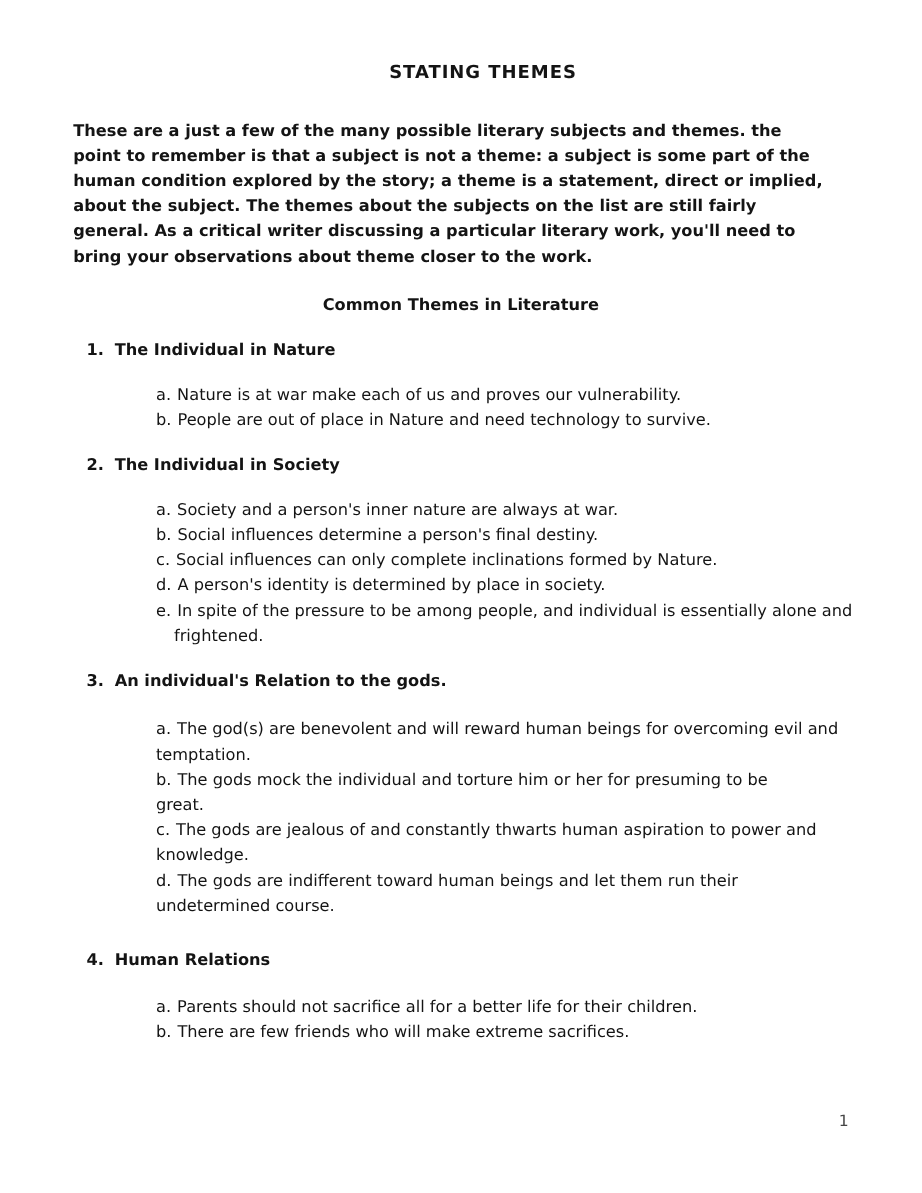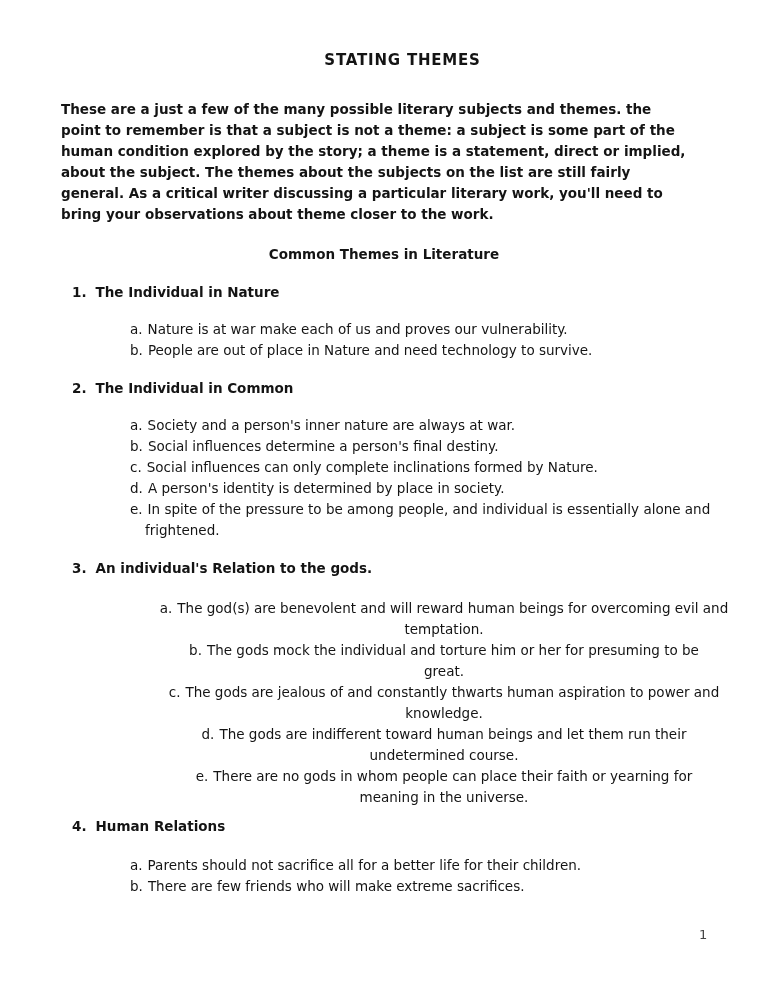--- a/index.html
+++ b/index.html
@@ -44,22 +44,22 @@
   }
   .sec-heading .num { margin-right: 9px; }
   .items {
     margin: 16px 10px 0 130px;
     font-size: 13.5px;
     line-height: 21px;
   }
   .item .letter { margin-right: 5px; }
   .item .text { white-space: pre-line; }
   .item.hang { padding-left: 15px; text-indent: -15px; }
-  section:nth-of-type(3) .items { margin-top: 19px; text-align: center; }
-  section:nth-of-type(4) .sec-heading { margin-top: 8px; }
+  section:nth-of-type(3) .items { margin-top: 19px; }
+  section:nth-of-type(4) .sec-heading { margin-top: 24px; }
   section:nth-of-type(4) .items { margin-top: 18px; }
   .page-number {
     position: absolute;
     left: 699px;
     top: 924px;
     font-size: 13px;
     line-height: 21px;
     color: #454545;
   }
 </style>
@@ -81,21 +81,21 @@
 
   <section>
     <div class="sec-heading"><span class="num">1.</span><span>The Individual in Nature</span></div>
     <div class="items">
       <div class="item"><span class="letter">a.</span><span class="text">Nature is at war make each of us and proves our vulnerability.</span></div>
       <div class="item"><span class="letter">b.</span><span class="text">People are out of place in Nature and need technology to survive.</span></div>
     </div>
   </section>
 
   <section>
-    <div class="sec-heading"><span class="num">2.</span><span>The Individual in Common</span></div>
+    <div class="sec-heading"><span class="num">2.</span><span>The Individual in Society</span></div>
     <div class="items">
       <div class="item"><span class="letter">a.</span><span class="text">Society and a person's inner nature are always at war.</span></div>
       <div class="item"><span class="letter">b.</span><span class="text">Social influences determine a person's final destiny.</span></div>
       <div class="item"><span class="letter">c.</span><span class="text">Social influences can only complete inclinations formed by Nature.</span></div>
       <div class="item"><span class="letter">d.</span><span class="text">A person's identity is determined by place in society.</span></div>
       <div class="item hang"><span class="letter">e.</span><span class="text">In spite of the pressure to be among people, and individual is essentially alone and
 frightened.</span></div>
     </div>
   </section>
 
@@ -103,22 +103,20 @@
     <div class="sec-heading"><span class="num">3.</span><span>An individual's Relation to the gods.</span></div>
     <div class="items">
       <div class="item"><span class="letter">a.</span><span class="text">The god(s) are benevolent and will reward human beings for overcoming evil and
 temptation.</span></div>
       <div class="item"><span class="letter">b.</span><span class="text">The gods mock the individual and torture him or her for presuming to be
 great.</span></div>
       <div class="item"><span class="letter">c.</span><span class="text">The gods are jealous of and constantly thwarts human aspiration to power and
 knowledge.</span></div>
       <div class="item"><span class="letter">d.</span><span class="text">The gods are indifferent toward human beings and let them run their
 undetermined course.</span></div>
-      <div class="item"><span class="letter">e.</span><span class="text">There are no gods in whom people can place their faith or yearning for
-meaning in the universe.</span></div>
     </div>
   </section>
 
   <section>
     <div class="sec-heading"><span class="num">4.</span><span>Human Relations</span></div>
     <div class="items">
       <div class="item"><span class="letter">a.</span><span class="text">Parents should not sacrifice all for a better life for their children.</span></div>
       <div class="item"><span class="letter">b.</span><span class="text">There are few friends who will make extreme sacrifices.</span></div>
     </div>
   </section>

